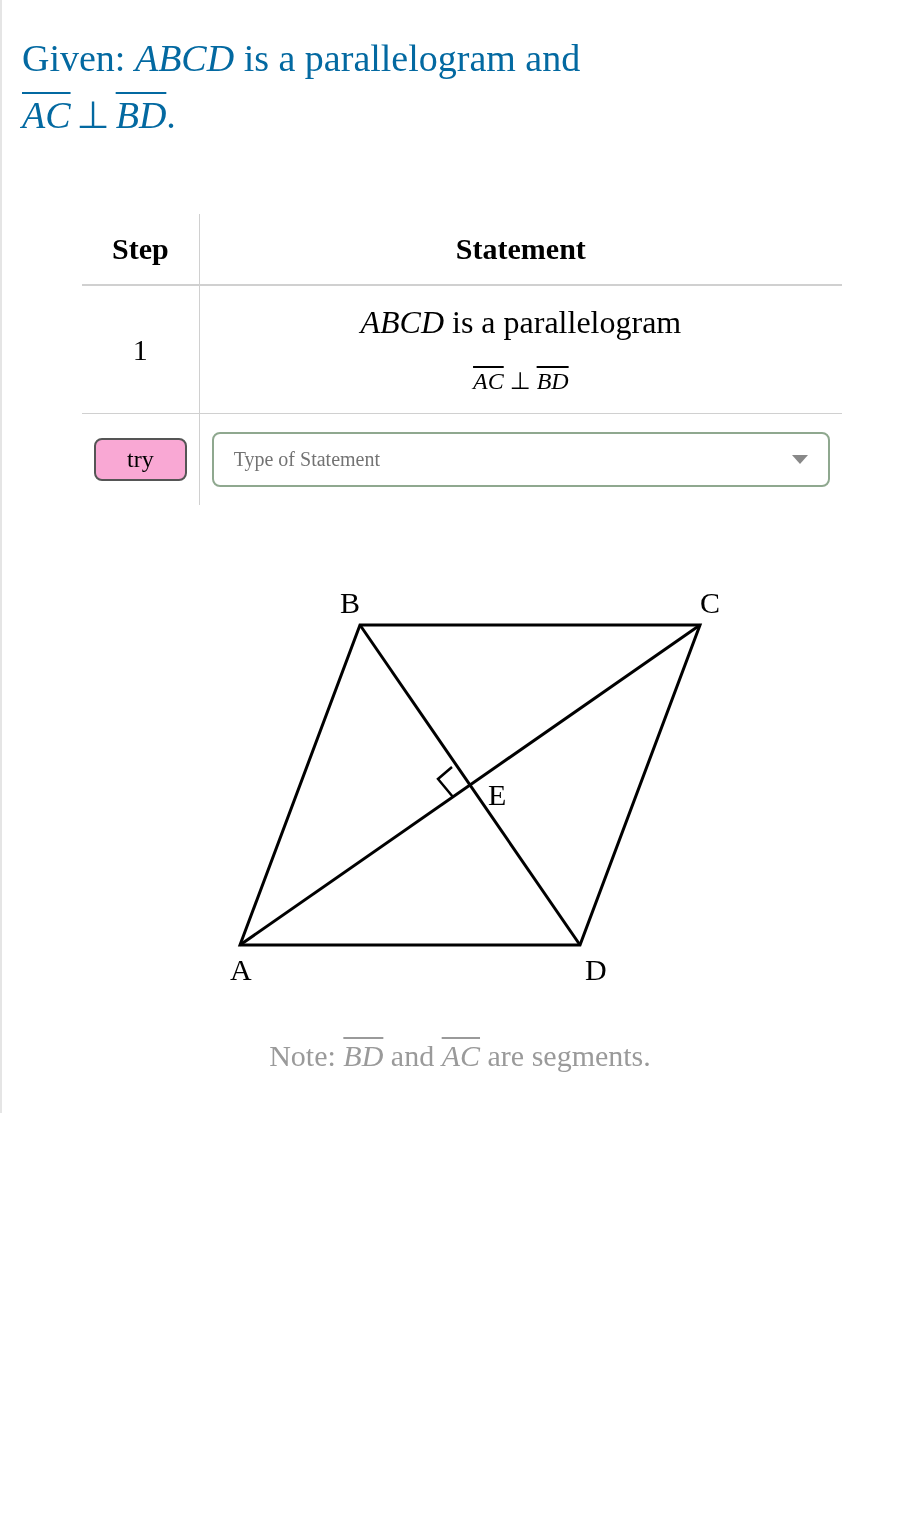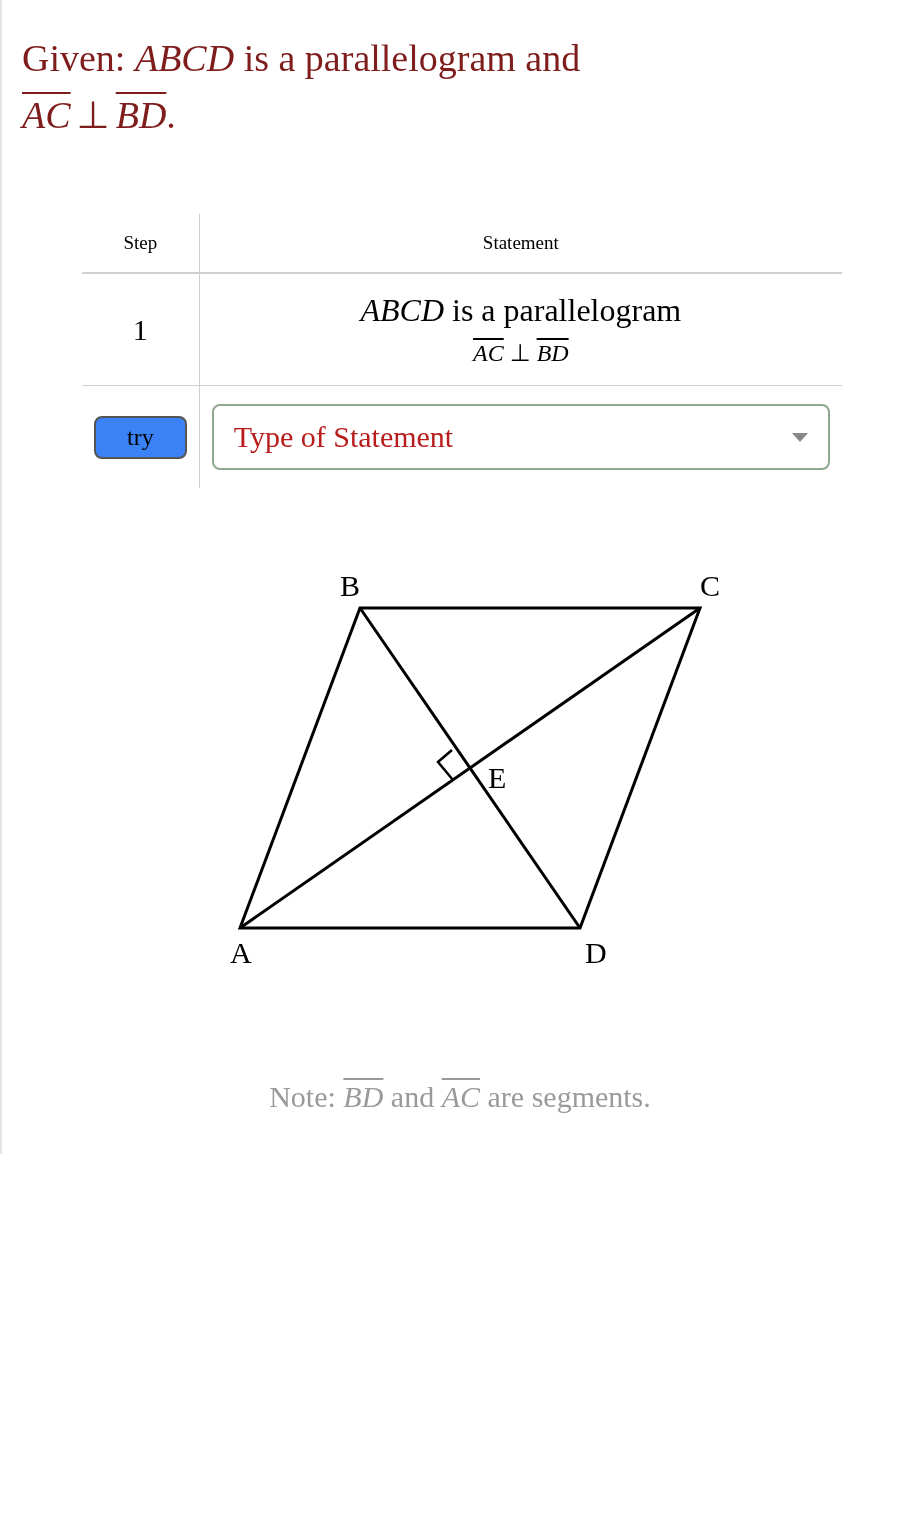--- a/index.html
+++ b/index.html
@@ -10,21 +10,21 @@
     background: #fff;
     width: 918px;
   }
   .container {
     padding: 30px 20px 40px 20px;
     border-left: 2px solid #e5e5e5;
   }
   .problem-text {
     font-size: 38px;
     line-height: 1.5;
-    color: #7f1d1d;
+    color: #0369a1;
   }
   .math-var {
     font-style: italic;
     font-family: 'Times New Roman', serif;
   }
   .overline {
     text-decoration: overline;
     text-decoration-thickness: 2px;
   }
   .perp {
@@ -43,79 +43,79 @@
     margin-top: 70px;
     margin-left: 60px;
     width: 760px;
   }
   table.proof {
     border-collapse: collapse;
     width: 100%;
     font-family: Georgia, serif;
   }
   table.proof th {
-    font-weight: normal;
-    font-size: 19px;
+    font-weight: bold;
+    font-size: 30px;
     padding: 18px 12px;
     border-bottom: 2px solid #d0d0d0;
     border-right: 1px solid #d0d0d0;
   }
   table.proof th:last-child { border-right: none; }
   table.proof td {
     padding: 18px 12px;
     border-bottom: 1px solid #d0d0d0;
     border-right: 1px solid #d0d0d0;
     text-align: center;
     font-size: 30px;
     vertical-align: middle;
   }
   table.proof td:last-child { border-right: none; }
   .step-col { width: 110px; }
-  .statement-cell .line1 { margin-bottom: 10px; font-size: 32px; }
+  .statement-cell .line1 { margin-bottom: 26px; font-size: 32px; }
   .statement-cell .line2 { font-size: 24px; }
   .try-btn {
     display: inline-block;
     border: 2px solid #555;
     border-radius: 8px;
     padding: 6px 31px;
     font-size: 24px;
     font-family: Georgia, serif;
-    background: #3b82f6;
+    background: #f9a8d4;
     cursor: pointer;
   }
   .type-select {
     display: flex;
     align-items: center;
     justify-content: space-between;
     border: 2px solid #8fa88f;
     border-radius: 8px;
     padding: 14px 20px;
     background: #fff;
     cursor: pointer;
     width: 100%;
   }
   .type-select-label {
-    color: #b91c1c;
-    font-size: 30px;
+    color: #737373;
+    font-size: 20px;
   }
   .chevron {
     width: 0;
     height: 0;
     border-left: 8px solid transparent;
     border-right: 8px solid transparent;
     border-top: 9px solid #888;
   }
   .diagram-wrap {
     margin-top: 60px;
     display: flex;
     justify-content: center;
   }
   svg { display: block; }
   .note {
-    margin-top: 92px;
+    margin-top: 34px;
     text-align: center;
     font-size: 30px;
     color: #9a9a9a;
   }
   .note .math-var { color: #9a9a9a; }
 </style>
 </head>
 <body>
 
 <div class="container">

